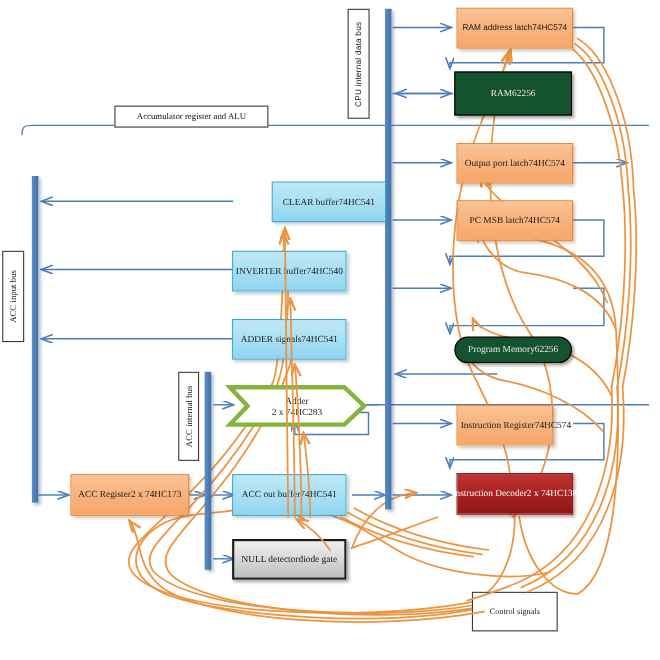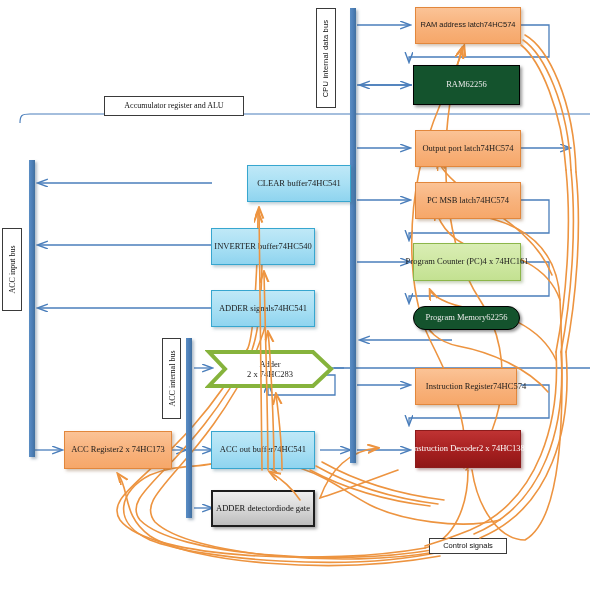--- a/index.html
+++ b/index.html
@@ -184,21 +184,21 @@
   <div class="vlabel" style="left:2px;top:228px;width:20px;height:83px;">
     <span>ACC input bus</span>
   </div>
   <div class="vlabel" style="left:162px;top:338px;width:19px;height:81px;">
     <span>ACC internal bus</span>
   </div>
 
   <div class="node callout" style="left:104px;top:96px;width:140px;height:20px;">
     <span class="l1">Accumulator register and ALU</span>
   </div>
-  <div class="node callout" style="left:429px;top:538px;width:78px;height:16px;font-family:Liberation Sans, sans-serif;font-size:7.5px;justify-content:center;">
+  <div class="node callout" style="left:429px;top:538px;width:78px;height:36px;font-family:Liberation Serif, serif;font-size:7.5px;justify-content:center;">
     <span class="l1">Control signals</span>
   </div>
 
   <div class="node orange" style="left:415px;top:7px;width:106px;height:37px;font-family:'Liberation Sans',sans-serif;font-size:7.5px;">
     <span class="l1">RAM address latch</span>
     <span class="l2">74HC574</span>
   </div>
 
   <div class="node black" style="left:413px;top:65px;width:107px;height:40px;">
     <span class="l1">RAM</span>
@@ -208,31 +208,27 @@
   <div class="node orange" style="left:415px;top:130px;width:106px;height:37px;">
     <span class="l1">Output port latch</span>
     <span class="l2">74HC574</span>
   </div>
 
   <div class="node orange" style="left:415px;top:182px;width:106px;height:37px;">
     <span class="l1">PC MSB latch</span>
     <span class="l2">74HC574</span>
   </div>
 
-  <div class="node green" style="left:413px;top:243px;width:108px;height:38px;">
-    <span class="l1">Program Counter (PC)</span>
-    <span class="l2">4 x 74HC161</span>
-  </div>
 
   <div class="node black" style="left:413px;top:306px;width:107px;height:24px;border-radius:14px;">
     <span class="l1">Program Memory</span>
     <span class="l2">62256</span>
   </div>
 
-  <div class="node orange" style="left:415px;top:368px;width:102px;height:37px;padding-left:20px;">
+  <div class="node orange" style="left:415px;top:368px;width:88px;height:37px;padding-left:20px;">
     <span class="l1">Instruction Register</span>
     <span class="l2">74HC574</span>
   </div>
 
   <div class="node red" style="left:415px;top:430px;width:106px;height:38px;">
     <span class="l1">Instruction Decoder</span>
     <span class="l2">2 x 74HC138</span>
   </div>
 
   <div class="node lblue" style="left:211px;top:165px;width:104px;height:37px;margin-left:36px;">
@@ -264,21 +260,21 @@
     <span class="l1">ACC Register</span>
     <span class="l2">2 x 74HC173</span>
   </div>
 
   <div class="node lblue" style="left:211px;top:431px;width:104px;height:38px;">
     <span class="l1">ACC out buffer</span>
     <span class="l2">74HC541</span>
   </div>
 
   <div class="node grey" style="left:211px;top:490px;width:104px;height:37px;">
-    <span class="l1">ADDER detector</span>
+    <span class="l1">NULL detector</span>
     <span class="l2">diode gate</span>
   </div>
 
   <svg style="position:absolute;left:0;top:0;width:600px;height:600px;pointer-events:none;" viewBox="0 0 600 600">
     <defs>
       <marker id="oArrow2" markerWidth="8" markerHeight="8" refX="6.6" refY="2.7" orient="auto">
         <path d="M0,0 L7,2.7 L0,5.4" fill="none" stroke="#ed9440" stroke-width="1.3"></path>
       </marker>
     </defs>
     <g stroke="#ed9440" fill="none" stroke-width="1.6" stroke-linecap="round">

